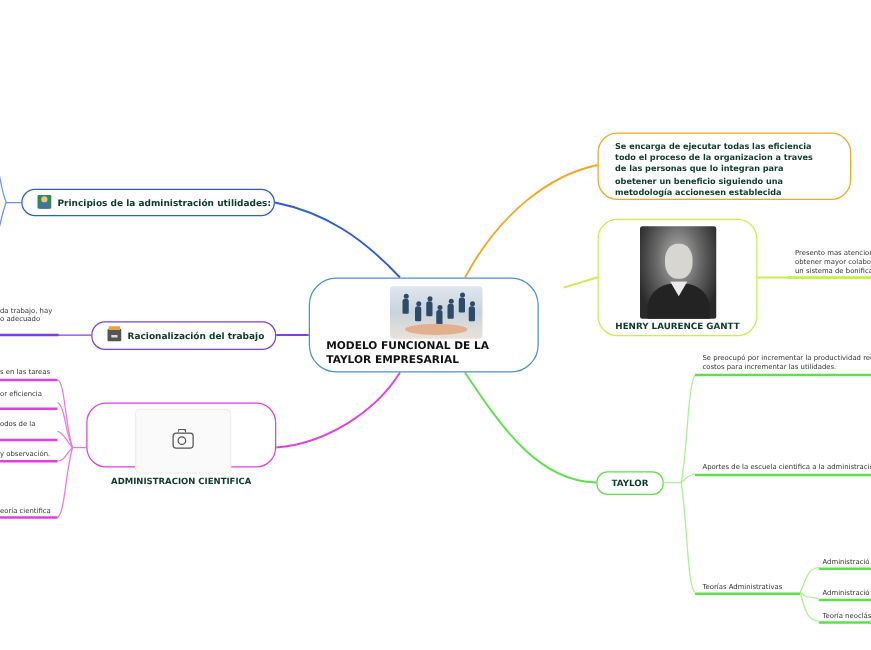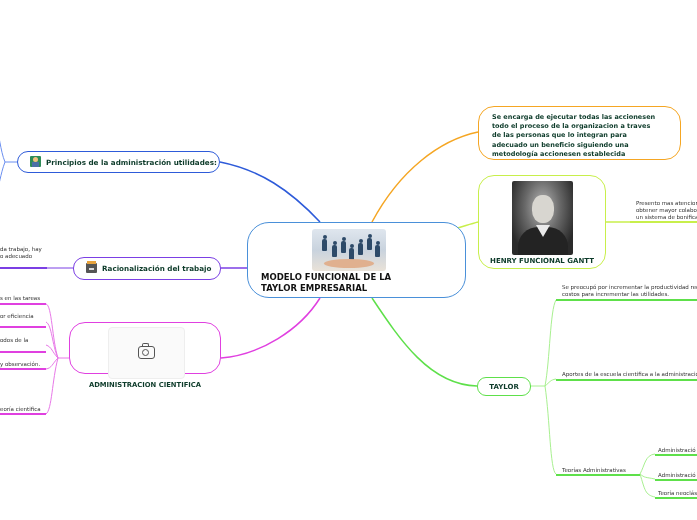--- a/index.html
+++ b/index.html
@@ -1,19 +1,19 @@
 <!DOCTYPE html>
 <html><head>
 <meta charset="utf-8">
 <style>
   html, body { margin:0; padding:0; }
   body { width:697px; height:520px; position:relative; overflow:hidden; background:#ffffff; font-family:"DejaVu Sans", sans-serif; }
   svg.links { position:absolute; left:0; top:0; width:697px; height:520px; }
   .node { position:absolute; box-sizing:border-box; background:#fff; }
-  .central { left:247px; top:222px; width:219px; height:76px; border:1.5px solid #4a90d9; border-radius:22px; }
+  .central { left:247px; top:222px; width:184px; height:76px; border:1.5px solid #4a90d9; border-radius:22px; }
   .central .img { position:absolute; left:64px; top:6px; width:74px; height:42px; border-radius:3px;
      background:linear-gradient(180deg,#dfe6ee 0%,#c9d3de 50%,#e9e2d8 100%); overflow:hidden; }
   .person { position:absolute; width:5px; height:12px; background:#2d4a68; border-radius:2px 2px 1px 1px; }
   .person::before { content:""; position:absolute; left:0.5px; top:-4px; width:4px; height:4px; border-radius:50%; background:#2d4a68; }
   .hand { position:absolute; left:12px; top:30px; width:50px; height:9px; border-radius:50%; background:#e0b08f; }
   .central .title { position:absolute; left:13px; top:49px; font-weight:bold; font-size:8.5px; line-height:11px; color:#111; }
   .sub-orange { left:478px; top:106px; width:203px; height:54px; border:1.3px solid #f5a623; border-radius:16px; }
   .sub-orange .txt { position:absolute; left:13px; top:6px; font-size:6.5px; font-weight:bold; color:#0d3b2a; line-height:9.2px; }
   .sub-gantt { left:478px; top:175px; width:128px; height:94px; border:1.3px solid #c8ef4b; border-radius:16px; }
   .gantt-photo { position:absolute; left:33px; top:5px; width:61px; height:74px; border-radius:2px;
@@ -112,35 +112,35 @@
     <div class="hand"></div>
   </div>
   <div class="title">
     <div>MODELO FUNCIONAL DE LA</div>
     <div>TAYLOR EMPRESARIAL</div>
   </div>
 </div>
 
 <div class="node sub-orange">
   <div class="txt">
-    <div>Se encarga de ejecutar todas las accionesen</div>
+    <div>Se encarga de ejecutar todas las eficiencia</div>
     <div>todo el proceso de la organizacion a traves</div>
     <div>de las personas que lo integran para</div>
-    <div>adecuado un beneficio siguiendo una</div>
+    <div>obetener un beneficio siguiendo una</div>
     <div>metodología accionesen establecida</div>
   </div>
 </div>
 
 <div class="node sub-gantt">
   <div class="gantt-photo">
     <div class="gantt-coat"></div>
     <div class="gantt-collar"></div>
     <div class="gantt-face"></div>
   </div>
-  <div class="label">HENRY FUNCIONAL GANTT</div>
+  <div class="label">HENRY LAURENCE GANTT</div>
 </div>
 <div class="leaf" style="left:636px;top:200px;">
   <div>Presento mas atencior</div>
   <div>obtener mayor colabor</div>
   <div>un sistema de bonifica</div>
 </div>
 
 <div class="node sub-blue">
   <span class="ico-person"></span>
   <span class="label">Principios de la administración utilidades:</span>

